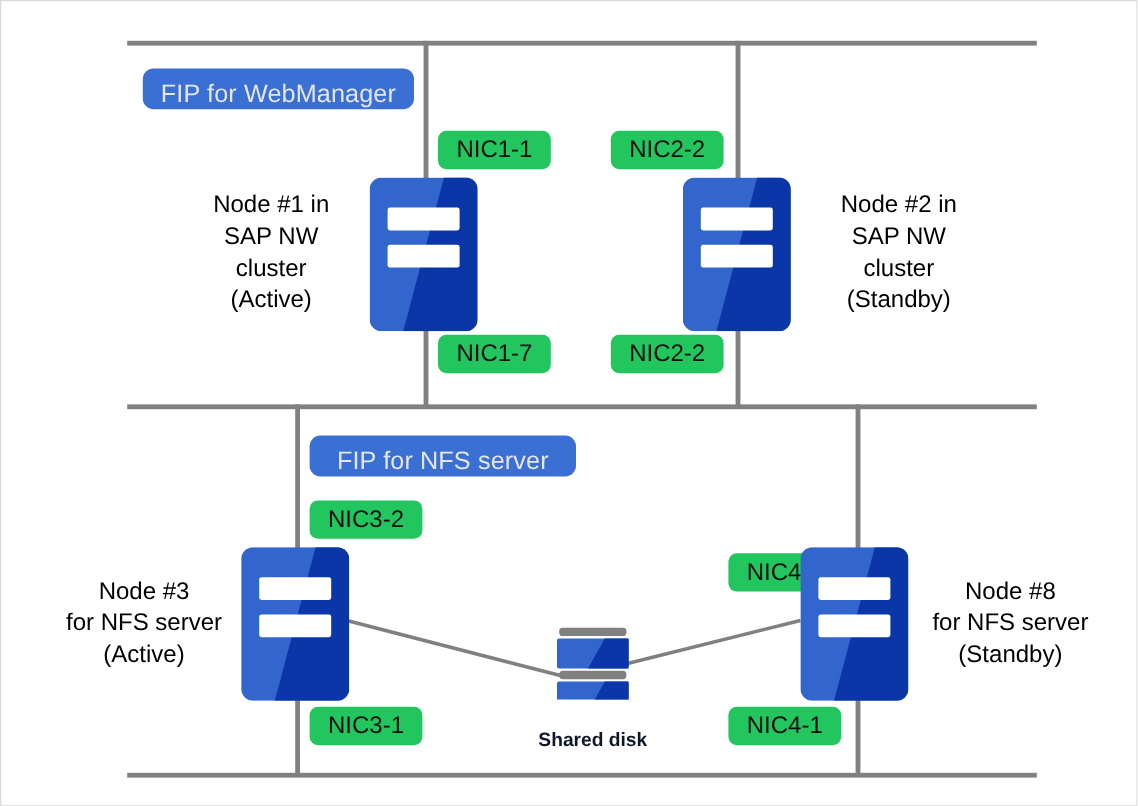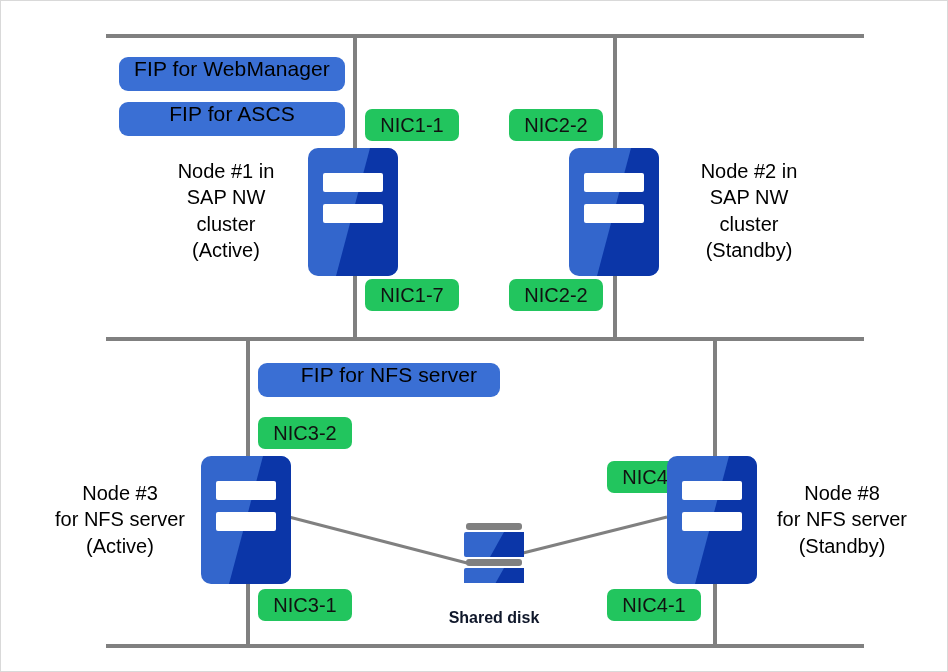--- a/index.html
+++ b/index.html
@@ -27,25 +27,25 @@
   }
   .vline {
     position: absolute;
     width: 4px;
     background: #808080;
   }
   
   .fip-pill {
     position: absolute;
     background: #3A6FD4;
-    color: #000000;
+    color: #e5e5e5;
     border-radius: 9px;
     font-size: 21px;
     display: flex;
-    align-items: flex-start;
+    align-items: flex-end;
     justify-content: center;
     letter-spacing: 0.1px;
     white-space: nowrap;
   }
   .nic-pill {
     position: absolute;
     background: #22c55e;
     color: #111111;
     border-radius: 7px;
     font-size: 20px;
@@ -109,24 +109,21 @@
   <div class="vline" style="left:712px; top:336px; height:309px;"></div>
 
   <svg class="connector-layer" viewBox="0 0 948 672" xmlns="http://www.w3.org/2000/svg">
     <line x1="288" y1="516" x2="466" y2="562" stroke="#808080" stroke-width="3"></line>
     <line x1="522" y1="552" x2="666" y2="516" stroke="#808080" stroke-width="3"></line>
   </svg>
 
   <div class="fip-pill" style="left:118px; top:56px; width:226px; height:34px;">
     <span>FIP for WebManager</span>
   </div>
-  <div class="fip-pill" style="left:118px; top:101px; width:226px; height:34px;">
-    <span>FIP for ASCS</span>
-  </div>
-  <div class="fip-pill" style="left:257px; top:362px; width:222px; height:34px;padding-left:20px;">
+  <div class="fip-pill" style="left:257px; top:362px; width:222px; height:34px;">
     <span>FIP for NFS server</span>
   </div>
 
   <div class="nic-pill" style="left:364px; top:108px; width:94px; height:32px;">
     <span>NIC1-1</span>
   </div>
   <div class="nic-pill" style="left:364px; top:278px; width:94px; height:32px;">
     <span>NIC1-7</span>
   </div>
   <div class="nic-pill" style="left:508px; top:108px; width:94px; height:32px;">

